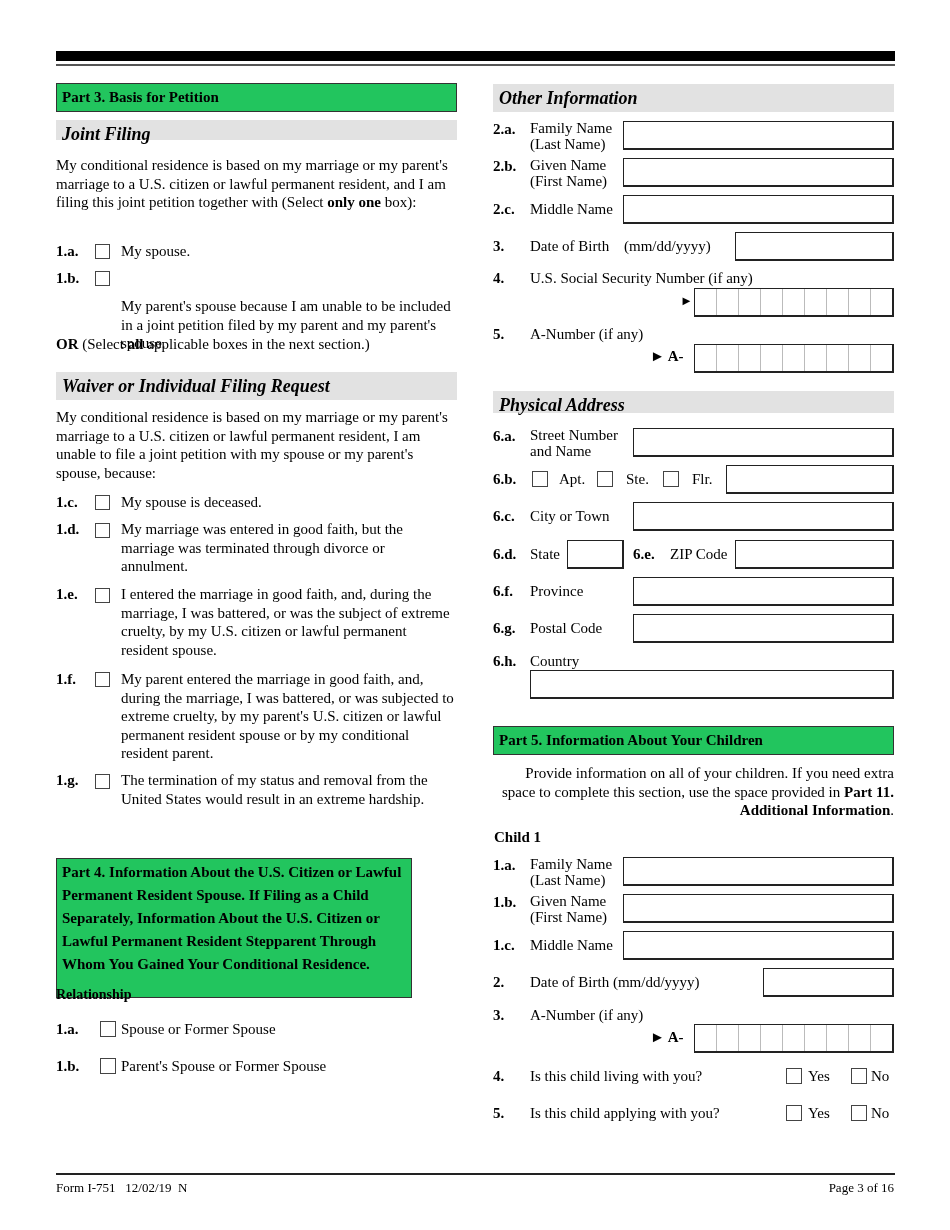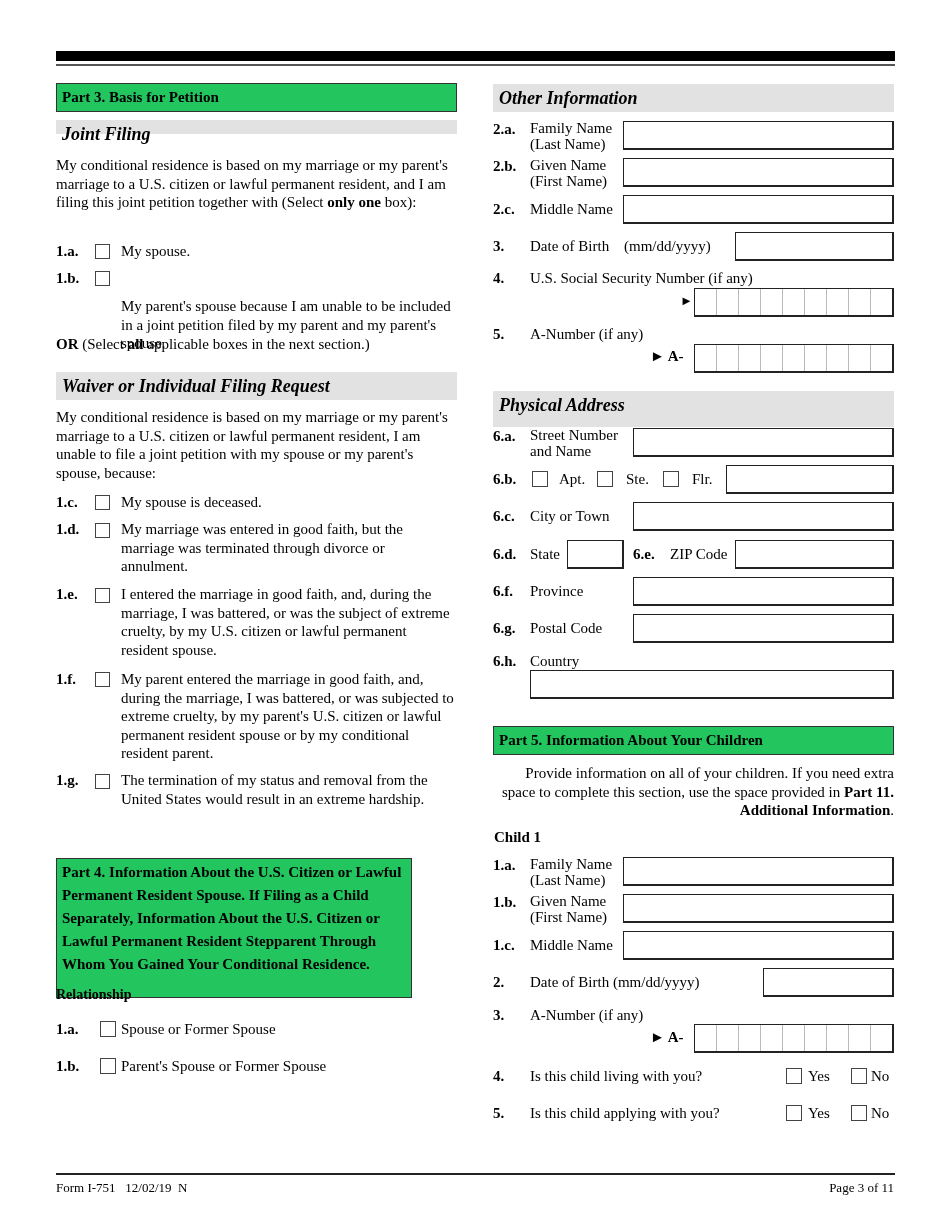--- a/index.html
+++ b/index.html
@@ -25,21 +25,21 @@
   b { font-weight:bold; }
 </style>
 </head>
 <body>
 
 <div class="abs bar-thick" style="left:56px;top:51px;width:839px;height:10px;"></div>
 <div class="abs bar-thin" style="left:56px;top:64px;width:839px;height:1.5px;"></div>
 
 <div class="abs part-box" style="left:56px;top:83px;width:401px;height:29px;">Part 3.  Basis for Petition</div>
 
-<div class="abs sub-head" style="left:56px;top:120px;width:401px;height:14px;">Joint Filing</div>
+<div class="abs sub-head" style="left:56px;top:120px;width:401px;height:20px;">Joint Filing</div>
 
 <div class="abs txt" style="left:56px;top:156px;width:401px;">
   <span>My conditional residence is based on my marriage or my parent's marriage to a U.S. citizen or lawful permanent resident, and I am filing this joint petition together with (Select </span><b>only one</b><span> box):</span>
 </div>
 
 <div class="abs num" style="left:56px;top:242px;">1.a.</div>
 <div class="abs cb" style="left:95px;top:244px;"></div>
 <div class="abs txt" style="left:121px;top:242px;width:336px;">My spouse.</div>
 
 <div class="abs num" style="left:56px;top:269px;">1.b.</div>
@@ -133,21 +133,21 @@
     <span></span>
     <span></span>
     <span></span>
     <span></span>
     <span></span>
     <span></span>
     <span></span>
     <span></span>
 </div>
 
-<div class="abs sub-head" style="left:493px;top:391px;width:401px;height:36px;">Physical Address</div>
+<div class="abs sub-head" style="left:493px;top:391px;width:401px;height:22px;">Physical Address</div>
 
 <div class="abs num" style="left:493px;top:427px;">6.a.</div>
 <div class="abs txt" style="left:530px;top:427px;line-height:16px;">
   <div>Street Number</div>
   <div>and Name</div>
 </div>
 <div class="abs field" style="left:633px;top:428px;width:261px;height:29px;"></div>
 
 <div class="abs num" style="left:493px;top:470px;">6.b.</div>
 <div class="abs cb" style="left:532px;top:471px;width:16px;height:16px;"></div>
@@ -235,13 +235,13 @@
 
 <div class="abs num" style="left:493px;top:1104px;">5.</div>
 <div class="abs txt" style="left:530px;top:1104px;">Is this child applying with you?</div>
 <div class="abs cb" style="left:786px;top:1105px;width:16px;height:16px;"></div>
 <div class="abs txt" style="left:808px;top:1104px;">Yes</div>
 <div class="abs cb" style="left:851px;top:1105px;width:16px;height:16px;"></div>
 <div class="abs txt" style="left:871px;top:1104px;">No</div>
 
 <div class="abs" style="left:56px;top:1173px;width:839px;height:1.5px;background:#222;"></div>
 <div class="abs foot" style="left:56px;top:1180px;white-space:pre;">Form I-751   12/02/19  N</div>
-<div class="abs foot" style="right:56px;top:1180px;">Page 3 of 11</div>
+<div class="abs foot" style="right:56px;top:1180px;">Page 3 of 16</div>
 
 </body></html>

